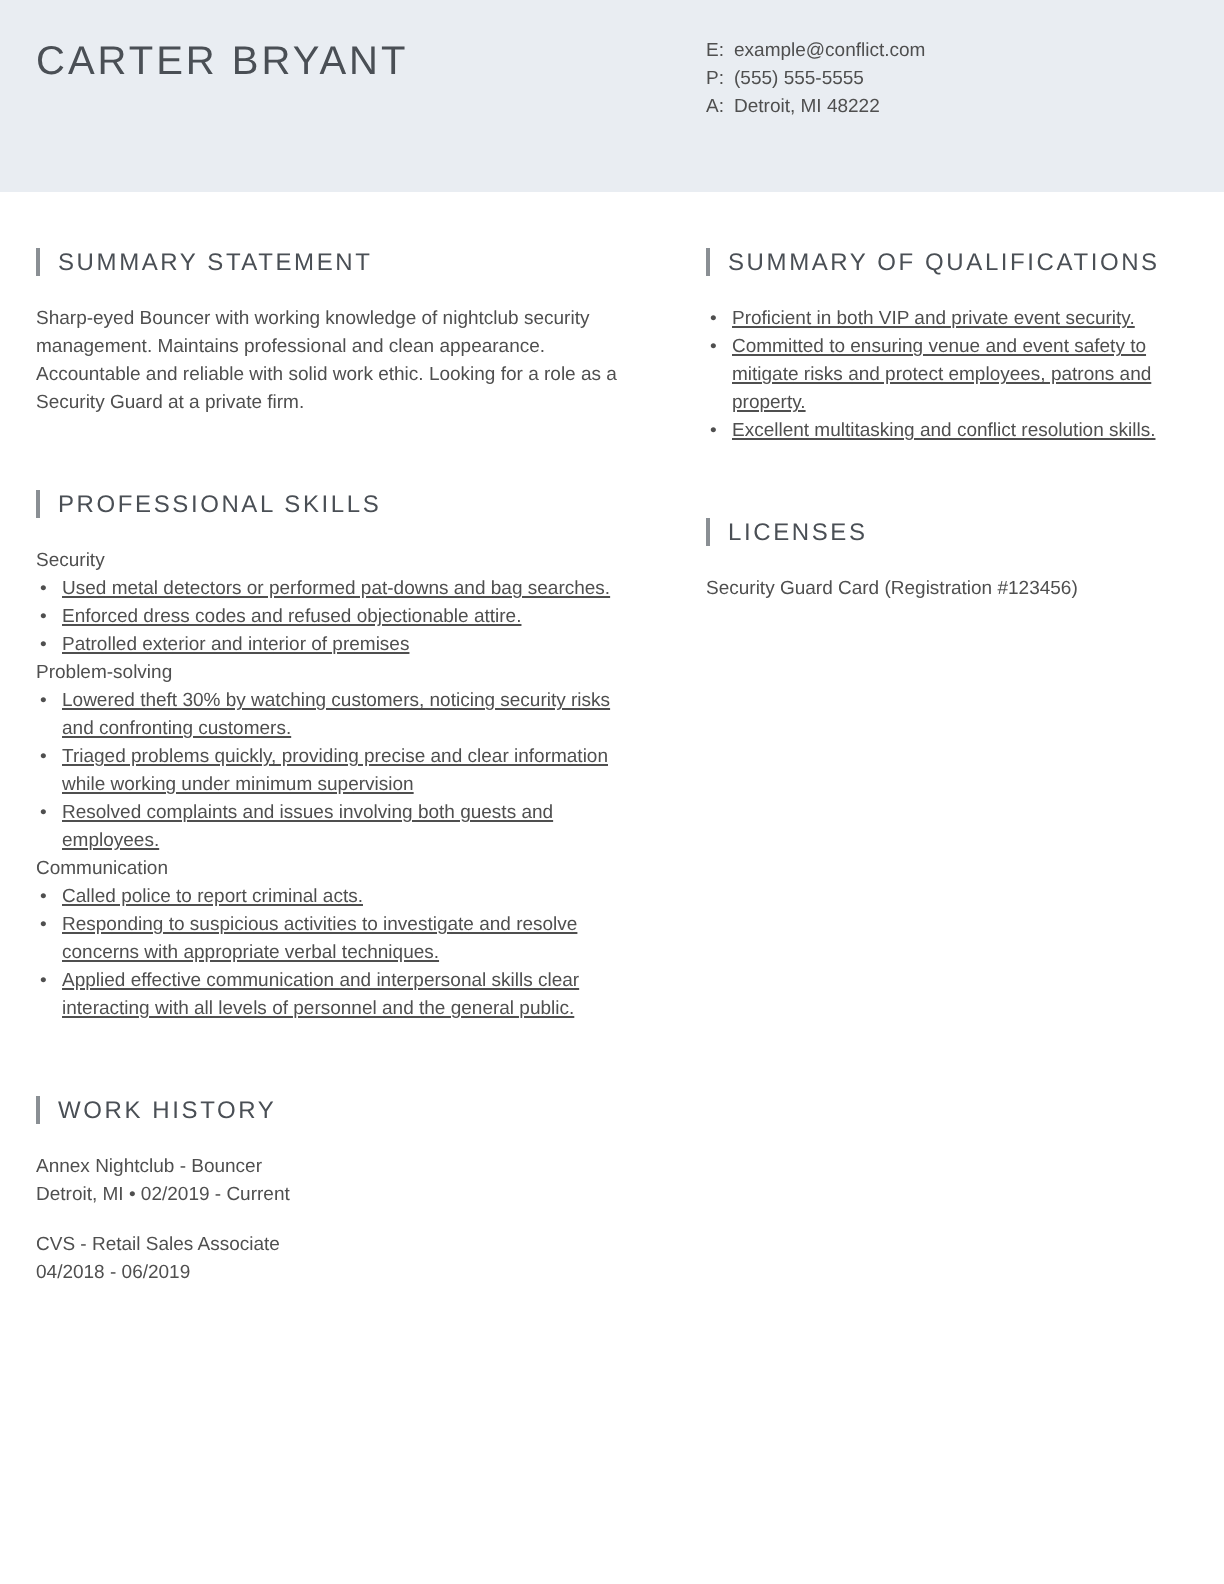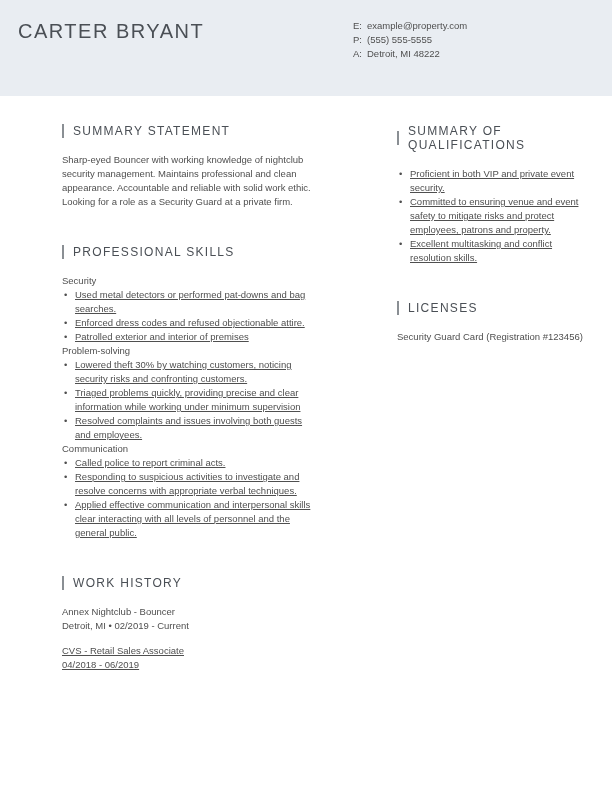--- a/index.html
+++ b/index.html
@@ -41,21 +41,21 @@
   .contact-line { display: flex; }
   .contact-label { width: 14px; flex: 0 0 14px; }
   
   .content {
     display: flex;
     padding: 0 18px;
     box-sizing: border-box;
   }
   .col-left  { width: 302px; margin-right: 33px; flex: 0 0 302px; }
   .col-right { flex: 1; min-width: 0; }
-  .section { margin-top: 36px; margin-left: 44px; }
+  .section { margin-top: 36px; }
   .section.first { margin-top: 28px; }
   .section-title {
     display: flex;
     align-items: center;
     font-size: 12px;
     letter-spacing: 1.3px;
     color: var(--heading-text, #53575c);
     margin-bottom: 15px;
   }
   .accent-bar {
@@ -74,34 +74,34 @@
   ul.bullets { margin: 0; padding: 0; list-style: none; text-decoration: underline; }
   ul.bullets li { position: relative; padding-left: 13px; }
   ul.bullets li::before {
     content: "\2022";
     position: absolute;
     left: 2px; top: 0;
     font-size: 9.5px;
     color: var(--body-text, #4f4f4f);
   }
   .job { margin-bottom: 11px; }
-  .job:last-child { margin-bottom: 0; text-decoration: underline; }
+  .job:last-child { margin-bottom: 0; }
   .edu-degree { margin-top: 6px; }
 </style>
 </head>
 <body>
 
 <div class="page">
 
   <div class="header">
     <div class="candidate-name">CARTER BRYANT</div>
     <div class="contact-block">
       <div class="contact-line">
         <span class="contact-label">E:</span>
-        <span>example@property.com</span>
+        <span>example@conflict.com</span>
       </div>
       <div class="contact-line">
         <span class="contact-label">P:</span>
         <span>(555) 555-5555</span>
       </div>
       <div class="contact-line">
         <span class="contact-label">A:</span>
         <span>Detroit, MI 48222</span>
       </div>
     </div>

